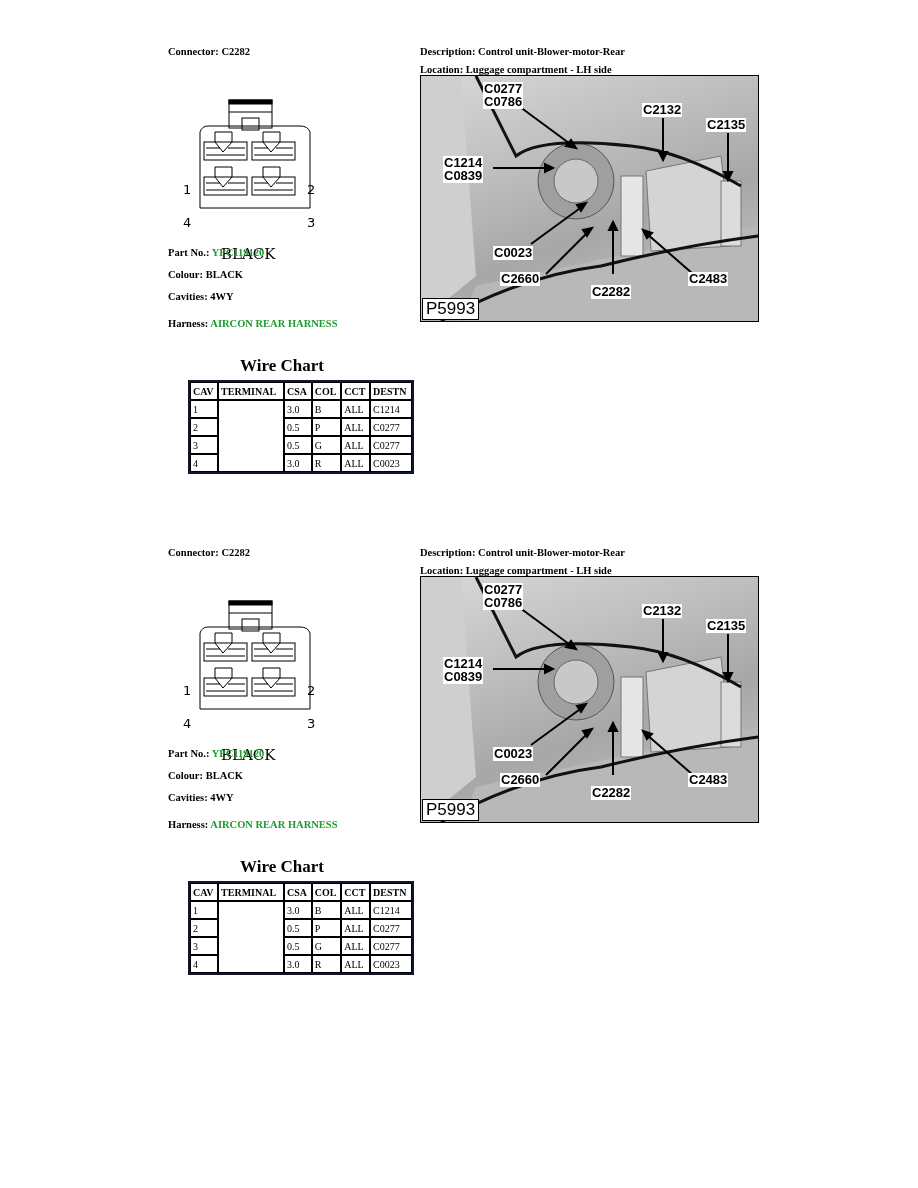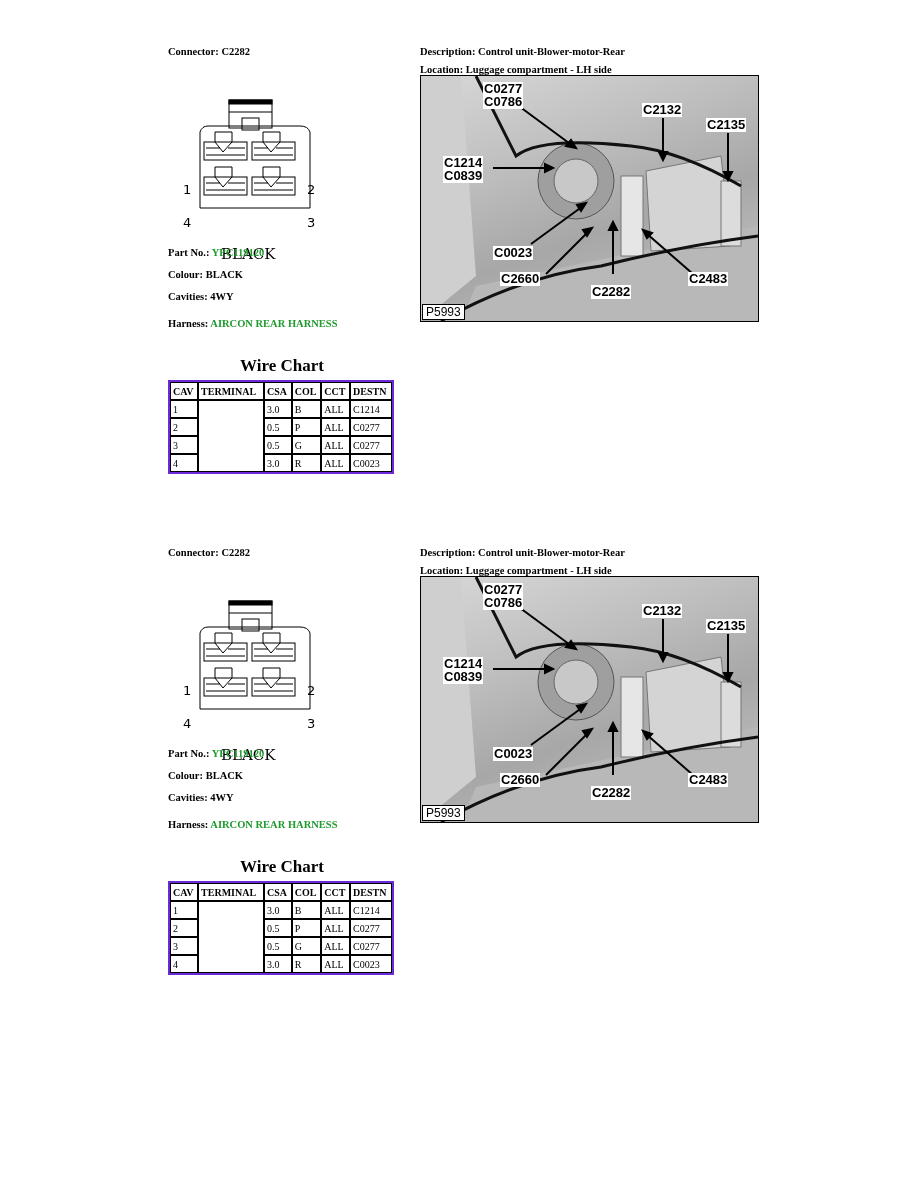--- a/index.html
+++ b/index.html
@@ -3,30 +3,30 @@
 <meta charset="utf-8">
 <style>
   html, body { margin:0; padding:0; background:#fff; }
   body { width:918px; height:1188px; position:relative; overflow:hidden;
          font-family:"Liberation Serif", "DejaVu Serif", serif; color:#000; }
   .section { position:absolute; left:0; width:746px; height:500px; }
   .b { font-weight:bold; font-size:10.5px; }
   .abs { position:absolute; }
   .green { color:#1e9a2e; }
   .wc-title { font-size:17px; font-weight:bold;margin-top:6px; }
-  table.wc { border-collapse:separate; border-spacing:0; border:2px solid #6d28d9; font-size:10px; }
+  table.wc { border-collapse:separate; border-spacing:0; border:2px solid #0f172a; font-size:10px;margin-left:20px; }
   table.wc td, table.wc th { border:1px solid #000; padding:1px 2px; height:14px; text-align:left; }
   table.wc th { font-weight:bold; }
   table.wc td.term { background:#fff; }
   .photo { position:absolute; border:1px solid #000; overflow:hidden;
            background:linear-gradient(160deg,#d8d8d8 0%,#bdbdbd 35%,#a7a7a7 60%,#c9c9c9 100%); }
   .lbl { position:absolute; background:#fff; font-family:"Liberation Sans","DejaVu Sans",sans-serif;
          font-weight:bold; font-size:13px; line-height:12px; padding:1px 1px; color:#000; }
   .pcode { position:absolute; left:1px; bottom:1px; background:#fff; border:1px solid #000;
-           font-family:"Liberation Sans","DejaVu Sans",sans-serif; font-size:12px; padding:0 3px;text-align:center; }
+           font-family:"Liberation Sans","DejaVu Sans",sans-serif; font-size:17px; padding:0 3px;text-align:center; }
   .pinnum { position:absolute; font-family:"DejaVu Sans",sans-serif; font-size:13px; }
   .blacklbl { position:absolute; font-family:"DejaVu Serif",serif; font-size:15px; }
 </style>
 </head>
 <body>
 
 <div id="sections">
     <div class="section" style="top: 40px;">
     <div class="abs b" style="left:168px;top:6px;">
       <span>Connector:</span>

